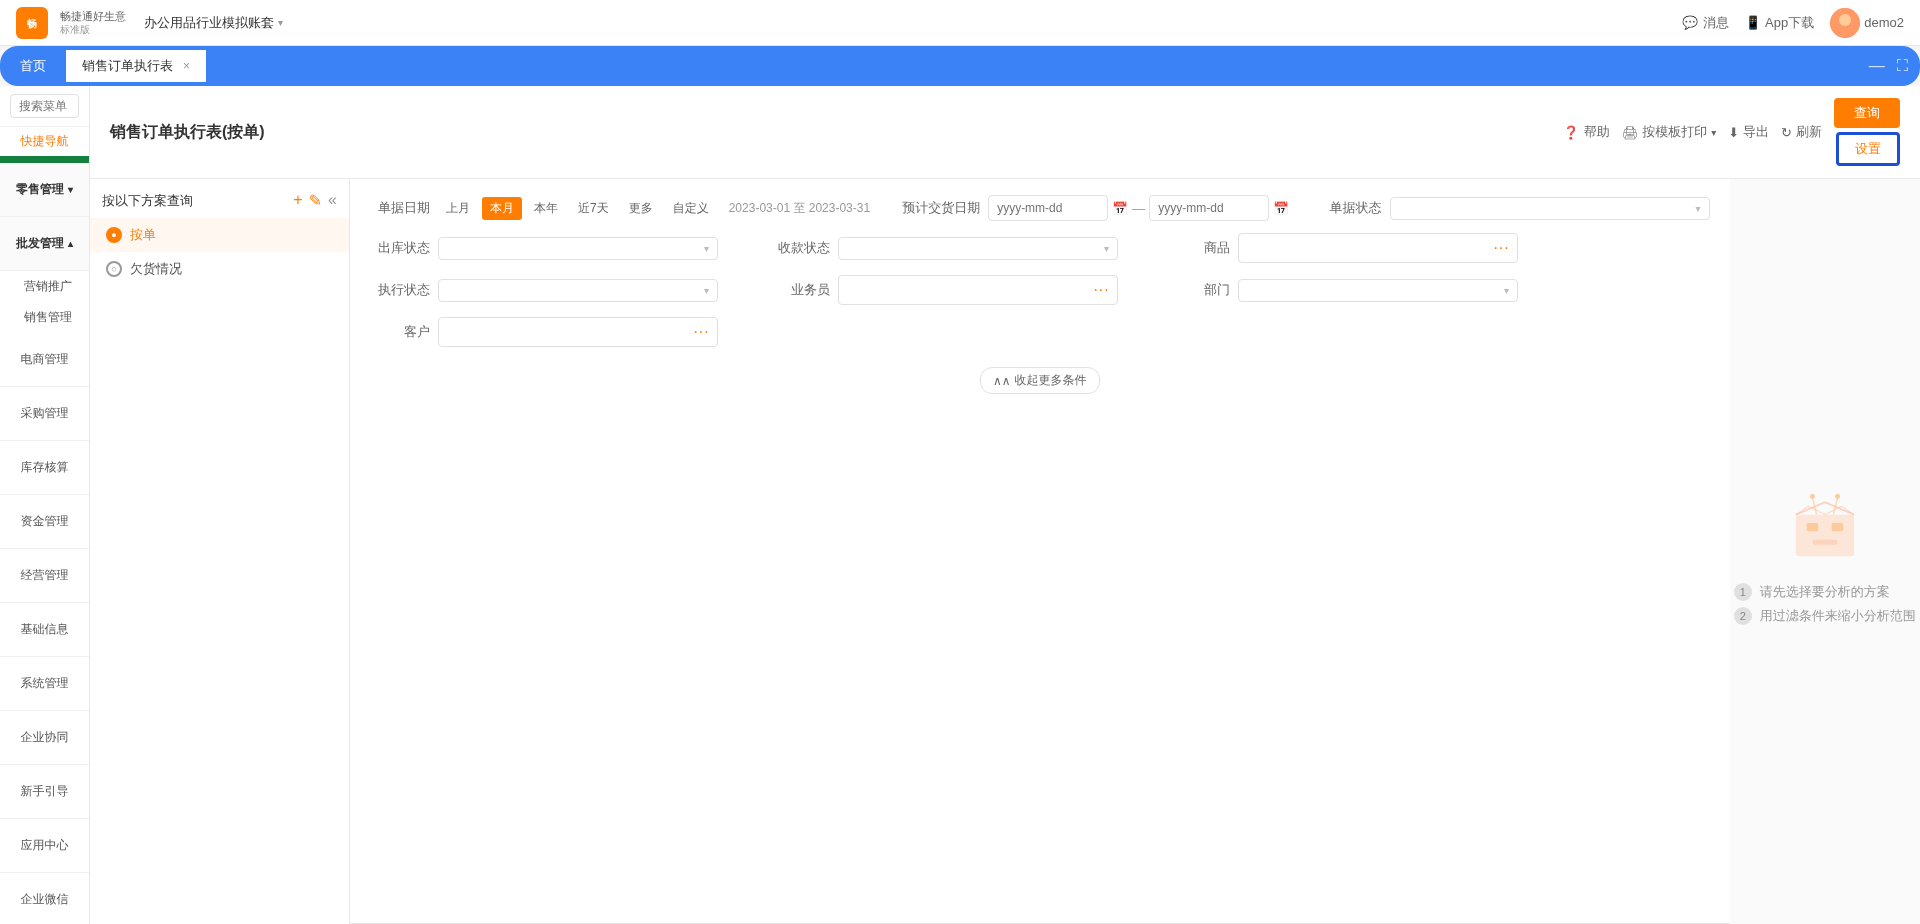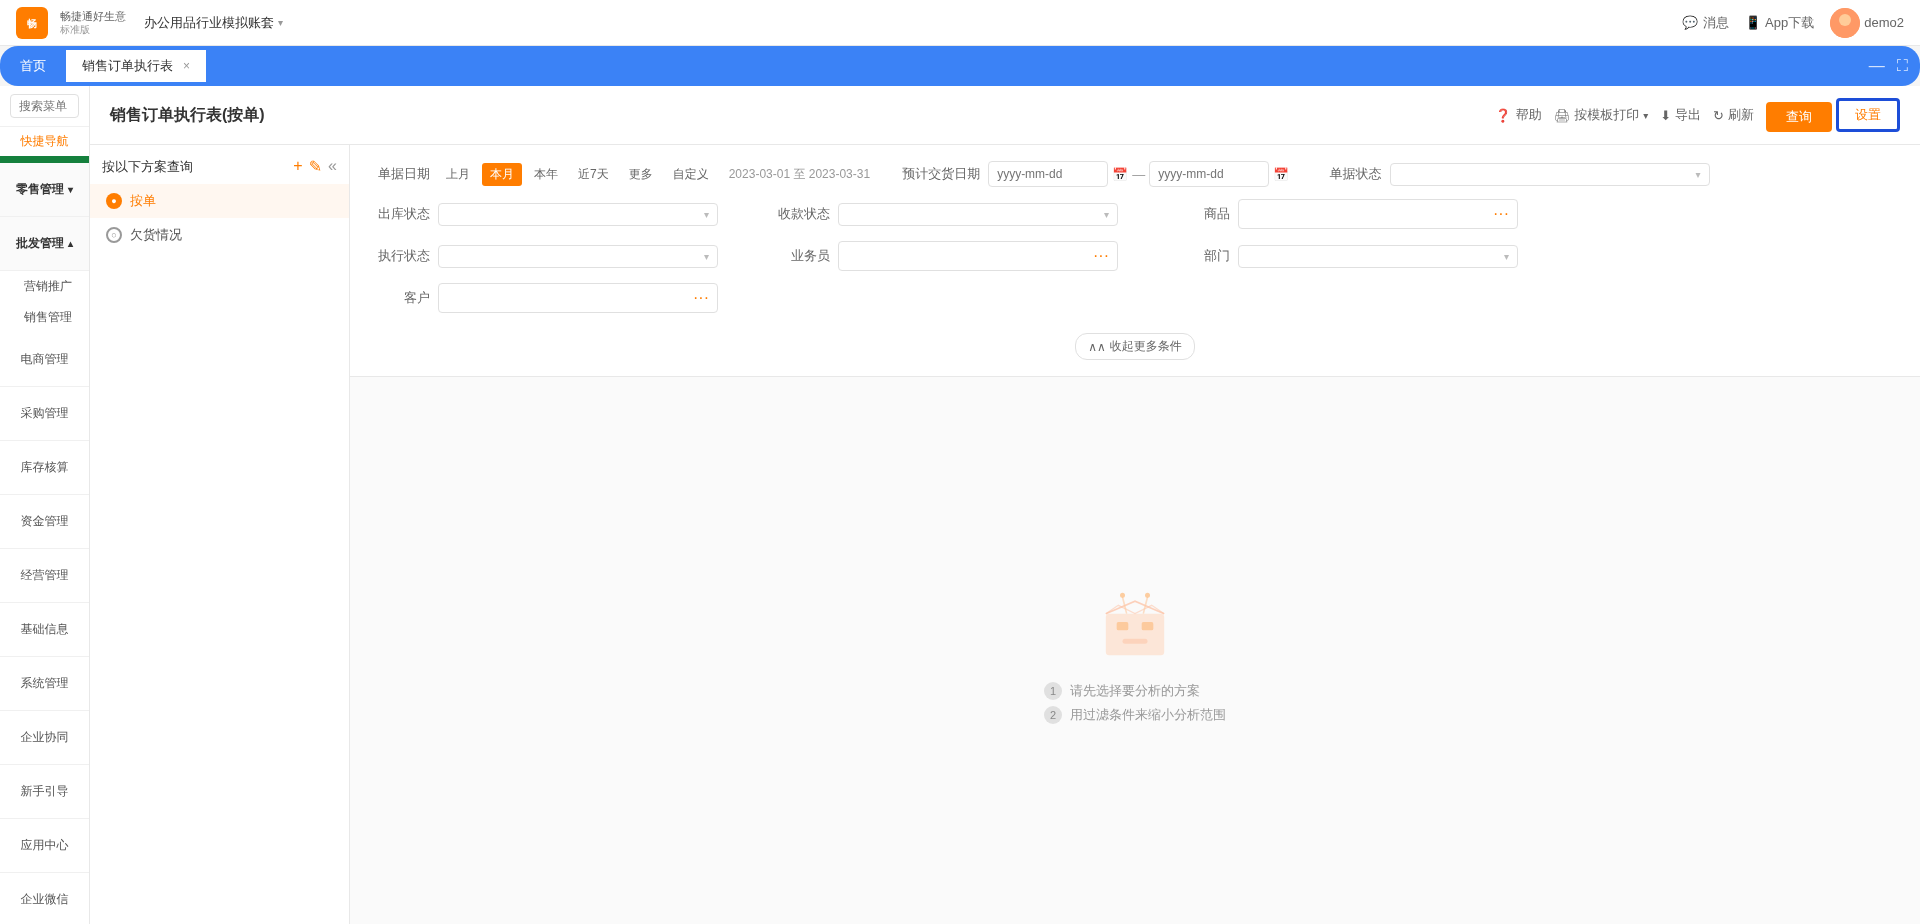--- a/index.html
+++ b/index.html
@@ -95,21 +95,21 @@
     .filter-left-actions { display: flex; gap: 6px; }
     .filter-left-action { color: #ff7d00; cursor: pointer; font-size: 16px; }
     .filter-left-action.collapse { color: #999; }
     .filter-menu-item {
       display: flex; align-items: center; gap: 8px;
       padding: 8px 16px; cursor: pointer; color: #555; font-size: 13px;
     }
     .filter-menu-item.active { color: #ff7d00; background: #fff7f0; }
 
     
-    .filter-right { flex: 1; display: flex; flex-direction: column; overflow: hidden; background: #0f172a; }
+    .filter-right { flex: 1; display: flex; flex-direction: row; overflow: hidden; background: #0f172a; }
 
     .filter-form {
       padding: 16px 20px 8px; background: #fff; border-bottom: 1px solid #e8e8e8; flex-shrink: 0;
     }
     .filter-row { display: flex; align-items: center; gap: 12px; margin-bottom: 12px; flex-wrap: wrap; }
     .filter-item { display: flex; align-items: center; gap: 8px; }
     .filter-label { color: #666; font-size: 13px; white-space: nowrap; min-width: 60px; text-align: right; }
     .filter-label.wide { min-width: 70px; }
     .date-group { display: flex; align-items: center; gap: 4px; }
     .date-tab { padding: 3px 8px; font-size: 12px; cursor: pointer; color: #666; border-radius: 3px; }
@@ -153,21 +153,21 @@
     .robot-svg { width: 100px; height: 90px; opacity: 0.6; }
 
     
     .sub-menu { padding-left: 0; }
     .sub-menu-item {
       display: flex; align-items: center; gap: 6px;
       padding: 7px 16px 7px 24px; cursor: pointer; color: #555; font-size: 12px;
     }
 
     
-    .right-action-stack { display: flex; gap: 4px; align-items: flex-end; }
+    .right-action-stack { display: flex; flex-direction: column; gap: 4px; align-items: flex-end; }
   </style>
 </head>
 <body>
 
 <div class="top-bar">
   <div class="top-bar-left">
     <div class="logo-area">
       <div class="logo-icon">
         <svg width="20" height="20" viewBox="0 0 20 20">
           <circle cx="10" cy="10" r="9" fill="#ff7d00"></circle>

